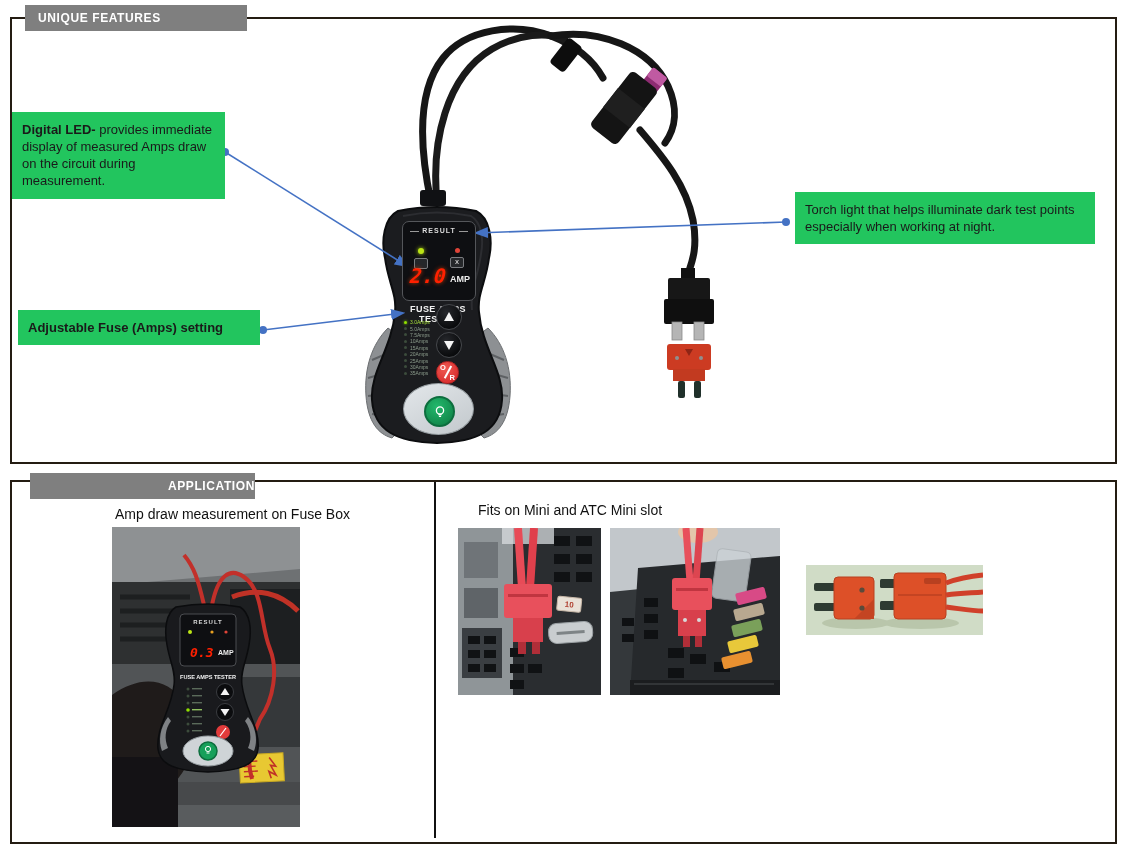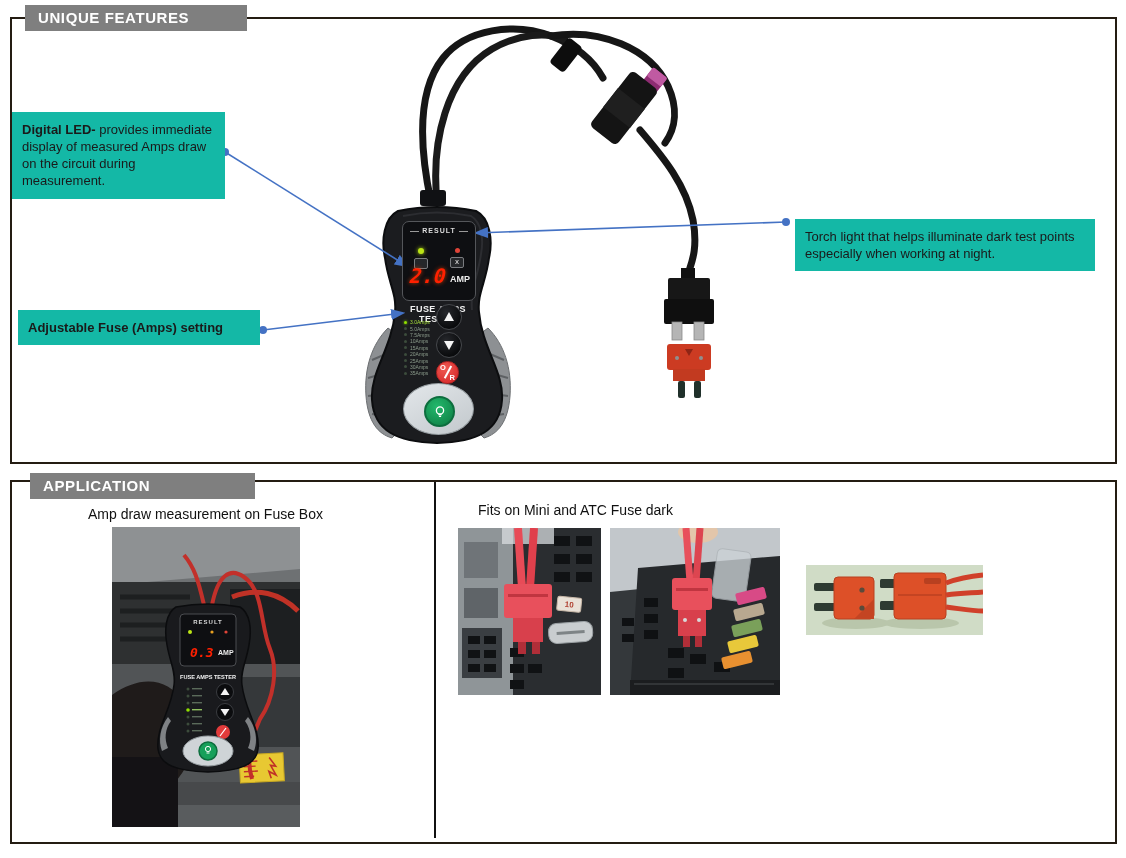--- a/index.html
+++ b/index.html
@@ -1,21 +1,21 @@
 <!DOCTYPE html>
 <html><head>
 <meta charset="utf-8">
 <style>
   html,body{margin:0;padding:0;background:#fff;}
   #page{position:relative;width:1126px;height:858px;background:#fff;overflow:hidden;
         font-family:"Liberation Sans",sans-serif;color:#1a1a1a;}
   .frame{position:absolute;border:2px solid #241c12;background:transparent;}
   .sec-label{position:absolute;background:#7f7f7f;color:#fff;font-weight:bold;
-             font-size:15px;letter-spacing:.6px;line-height:26px;padding-left:13px;z-index:5;}
-  .callout{position:absolute;background:#14b8a6;font-size:13px;line-height:1.32;z-index:4;padding:9px 10px;}
+             font-size:12px;letter-spacing:.6px;line-height:26px;padding-left:13px;z-index:5;}
+  .callout{position:absolute;background:#22c55e;font-size:13px;line-height:1.32;z-index:4;padding:9px 10px;}
   .callout b{font-weight:bold;}
   svg.art{position:absolute;left:0;top:0;z-index:3;pointer-events:none;}
   .panel{position:absolute;left:402px;top:221px;width:72px;height:78px;background:#0e0f12;
          border:1px solid #54565a;border-radius:7px;z-index:4;}
   .result-row{position:absolute;left:0;top:5px;width:100%;text-align:center;
               font-size:7px;font-weight:bold;color:#dcdcdc;letter-spacing:1px;}
   .result-row .dash{display:inline-block;width:9px;height:1px;background:#9a9a9a;vertical-align:middle;margin:0 3px;}
   .led{position:absolute;border-radius:50%;}
   .led-green{left:15px;top:26px;width:6px;height:6px;background:#bce516;box-shadow:0 0 4px #bce516;}
   .led-red{right:15px;top:26px;width:5px;height:5px;background:#e04438;}
@@ -57,29 +57,29 @@
 </head>
 <body>
 
 <div id="page">
 
   <div class="frame" style="left:10px;top:17px;width:1103px;height:443px;"></div>
   <div class="frame" style="left:10px;top:480px;width:1103px;height:360px;"></div>
   <div class="divider" style="left:434px;top:482px;width:2px;height:356px;"></div>
 
   <div class="sec-label" style="left:25px;top:5px;width:209px;height:26px;">UNIQUE FEATURES</div>
-  <div class="sec-label" style="left:30px;top:473px;width:212px;height:26px;">APPLICATION</div>
+  <div class="sec-label" style="left:30px;top:473px;width:212px;height:26px;text-align:right;">APPLICATION</div>
 
   <div class="callout" style="left:12px;top:112px;width:193px;">
     <b>Digital LED-</b><span>  provides immediate display of measured Amps draw on the circuit during measurement.</span>
   </div>
   <div class="callout" style="left:18px;top:310px;width:222px;">
     <b style="display:block;">Adjustable Fuse (Amps) setting</b>
   </div>
-  <div class="callout" style="left:795px;top:219px;width:280px;">
+  <div class="callout" style="left:795px;top:192px;width:280px;">
     <span>Torch light that helps illuminate dark test points especially when working at night.</span>
   </div>
 
   <svg class="art" width="1126" height="470" viewBox="0 0 1126 470">
     <defs>
       <marker id="arw" markerWidth="9" markerHeight="7" refX="7.5" refY="3.5" orient="auto">
         <path d="M0,0 L9,3.5 L0,7 Z" fill="#4472c4"></path>
       </marker>
     </defs>
 
@@ -212,22 +212,22 @@
     <span class="r">R</span>
   </div>
   <div class="oval"></div>
   <div class="torch-btn">
     <svg width="14" height="14" viewBox="0 0 14 14">
       <circle cx="7" cy="5.4" r="3.6" fill="none" stroke="#fff" stroke-width="1.3"></circle>
       <path d="M5.4 9.6 h3.2 M5.9 11.4 h2.2" stroke="#fff" stroke-width="1.2"></path>
     </svg>
   </div>
 
-  <div class="caption" style="left:88px;top:506px;width:262px;text-align:left;">Amp draw measurement on Fuse Box</div>
-  <div class="caption" style="left:478px;top:502px;">Fits on Mini and ATC Fuse dark</div>
+  <div class="caption" style="left:88px;top:506px;width:262px;text-align:right;">Amp draw measurement on Fuse Box</div>
+  <div class="caption" style="left:478px;top:502px;">Fits on Mini and ATC Mini slot</div>
 
   <svg class="photo" style="left:112px;top:527px;" width="188" height="300" viewBox="0 0 188 300">
     <rect width="188" height="300" fill="#585b5d"></rect>
     <rect width="188" height="58" fill="#8e9193"></rect>
     <path d="M0 58 L188 42 L188 58 Z" fill="#6e7173"></path>
     <rect y="55" width="188" height="82" fill="#2e3031"></rect>
     <path d="M8 70 h70 M8 84 h64 M8 98 h70 M8 112 h58" stroke="#1d1f20" stroke-width="5"></path>
     <rect x="118" y="62" width="70" height="76" fill="#1d1f21"></rect>
     <path d="M120 70 C 145 60 168 66 186 84" stroke="#c03226" stroke-width="5" fill="none"></path>
     <rect y="137" width="188" height="118" fill="#515456"></rect>

